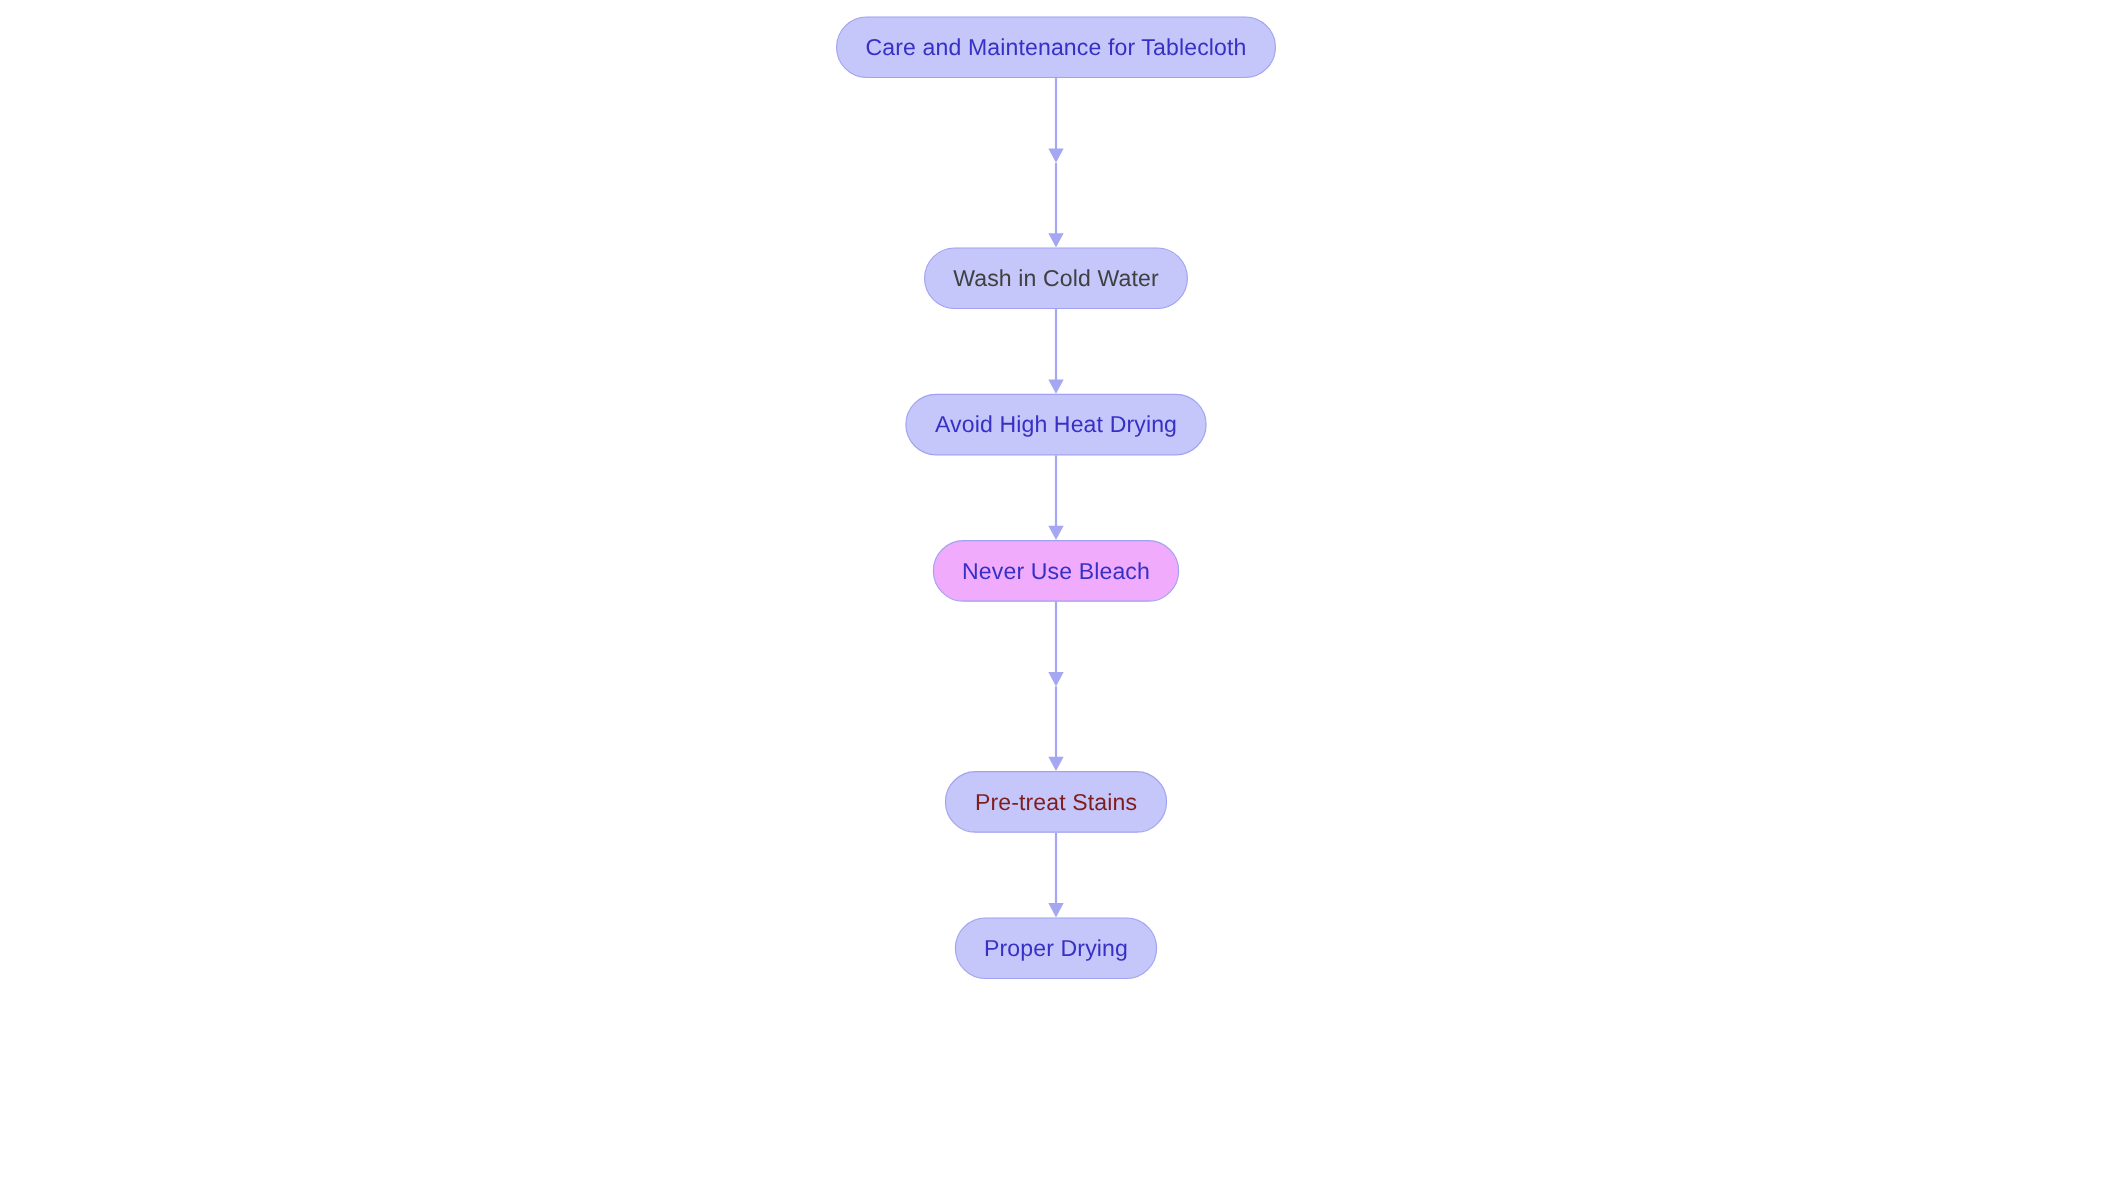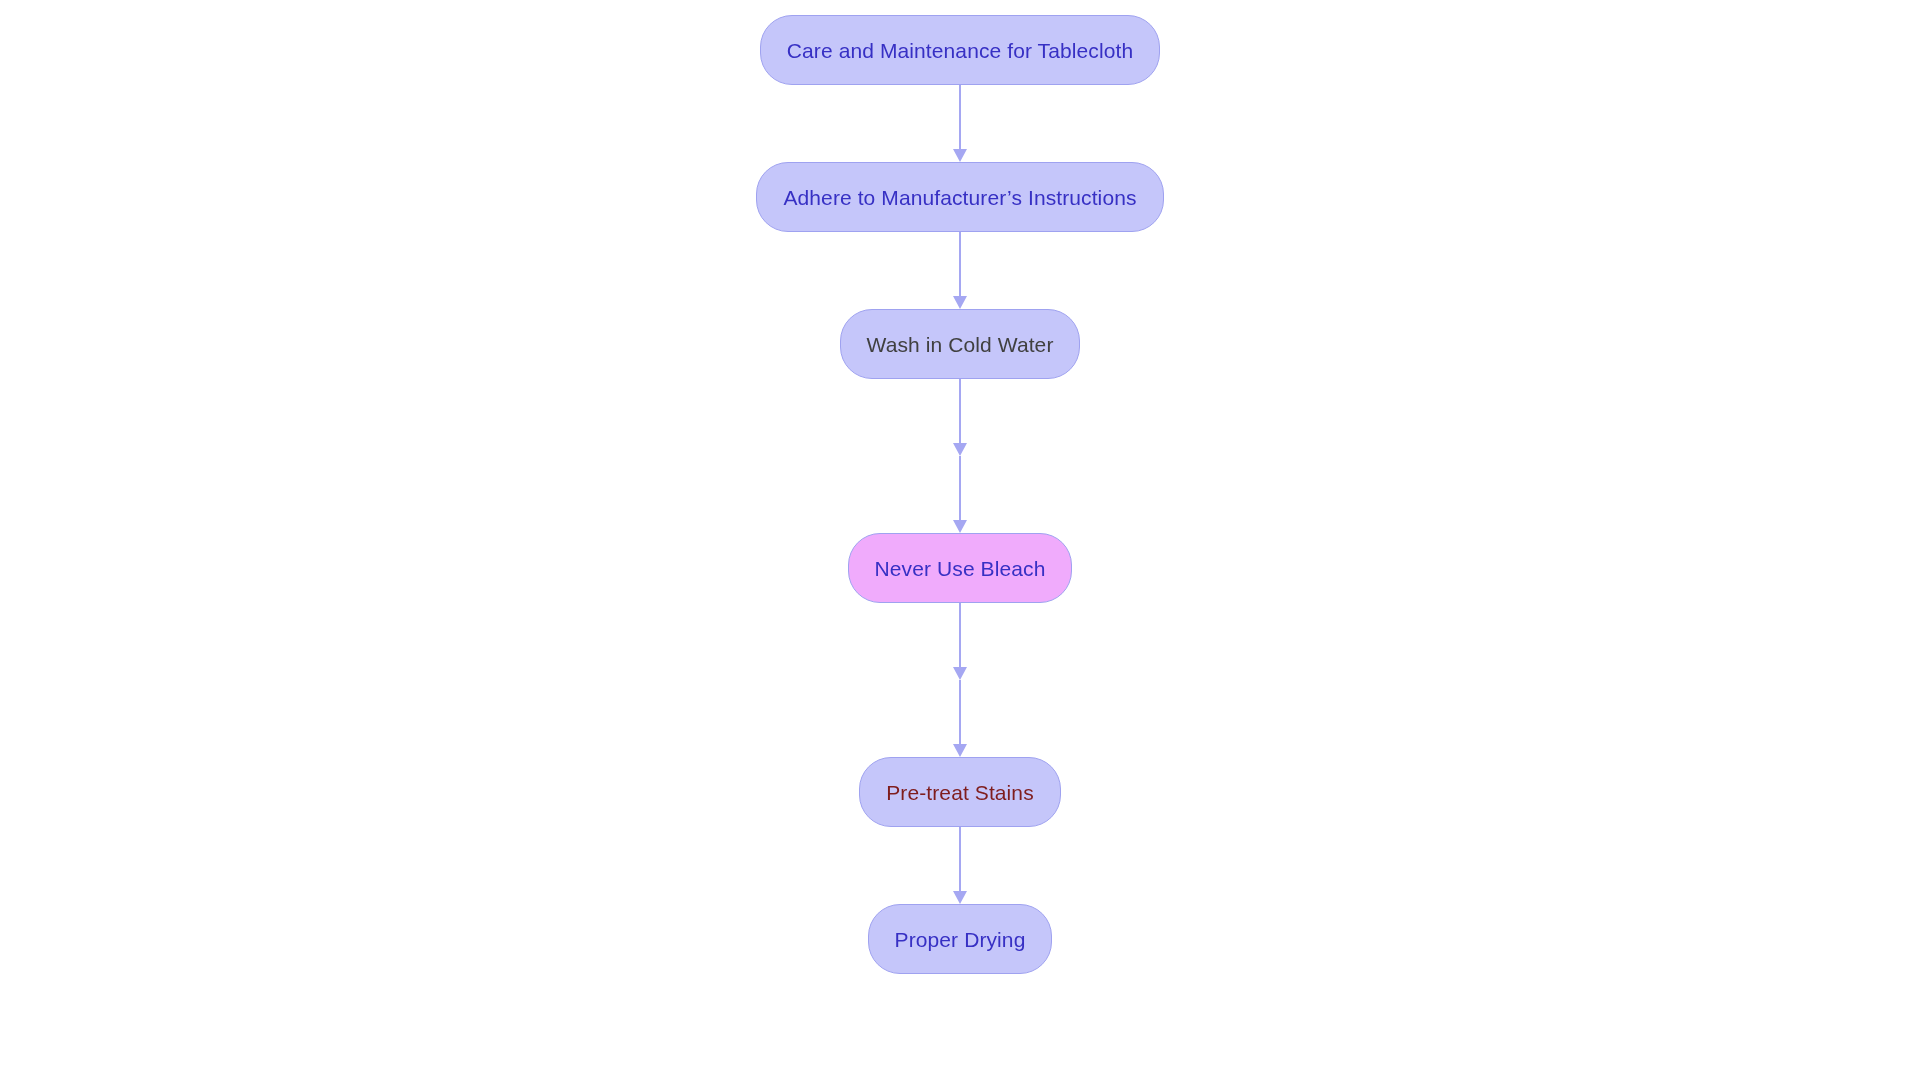--- a/index.html
+++ b/index.html
@@ -30,21 +30,21 @@
     height: 1083px;
     display: flex;
     flex-direction: column;
     align-items: center;
   }
 
   
   .node {
     position: relative;
     box-sizing: border-box;
-    height: 70px;
+    height: 56px;
     display: flex;
     align-items: center;
     justify-content: center;
     background: #c5c6fa;
     border: 1.3px solid #9fa2f0;
     border-radius: 32px;
     padding: 0 26px;
     flex: 0 0 auto;
   }
   .node-label {
@@ -95,38 +95,38 @@
 
     <div class="node" style="background: rgb(197, 198, 250); border-color: rgb(159, 162, 240);">
       <span class="node-label" style="color: rgb(55, 48, 196);">Care and Maintenance for Tablecloth</span>
     </div>
 
     <div class="connector">
       <div class="conn-line" style="background: rgb(165, 167, 242);"></div>
       <div class="conn-arrow" style="border-top-color: rgb(165, 167, 242);"></div>
     </div>
 
-    <div class="node" style="background: rgb(197, 198, 250); border-color: rgb(159, 162, 240);">
-      <span class="node-label" style="color: rgb(55, 48, 196);">Adhere to Manufacturer’s Instructions</span>
-    </div>
 
     <div class="connector">
       <div class="conn-line" style="background: rgb(165, 167, 242);"></div>
       <div class="conn-arrow" style="border-top-color: rgb(165, 167, 242);"></div>
     </div>
 
     <div class="node" style="background: rgb(197, 198, 250); border-color: rgb(159, 162, 240);">
       <span class="node-label" style="color: #404040;">Wash in Cold Water</span>
     </div>
 
     <div class="connector">
       <div class="conn-line" style="background: rgb(165, 167, 242);"></div>
       <div class="conn-arrow" style="border-top-color: rgb(165, 167, 242);"></div>
     </div>
 
+    <div class="node" style="background: rgb(197, 198, 250); border-color: rgb(159, 162, 240);">
+      <span class="node-label" style="color: rgb(55, 48, 196);">Avoid High Heat Drying</span>
+    </div>
 
     <div class="connector">
       <div class="conn-line" style="background: rgb(165, 167, 242);"></div>
       <div class="conn-arrow" style="border-top-color: rgb(165, 167, 242);"></div>
     </div>
 
     <div class="node" style="background: #f0abfc; border-color: rgb(159, 162, 240);">
       <span class="node-label" style="color: rgb(55, 48, 196);">Never Use Bleach</span>
     </div>
 

